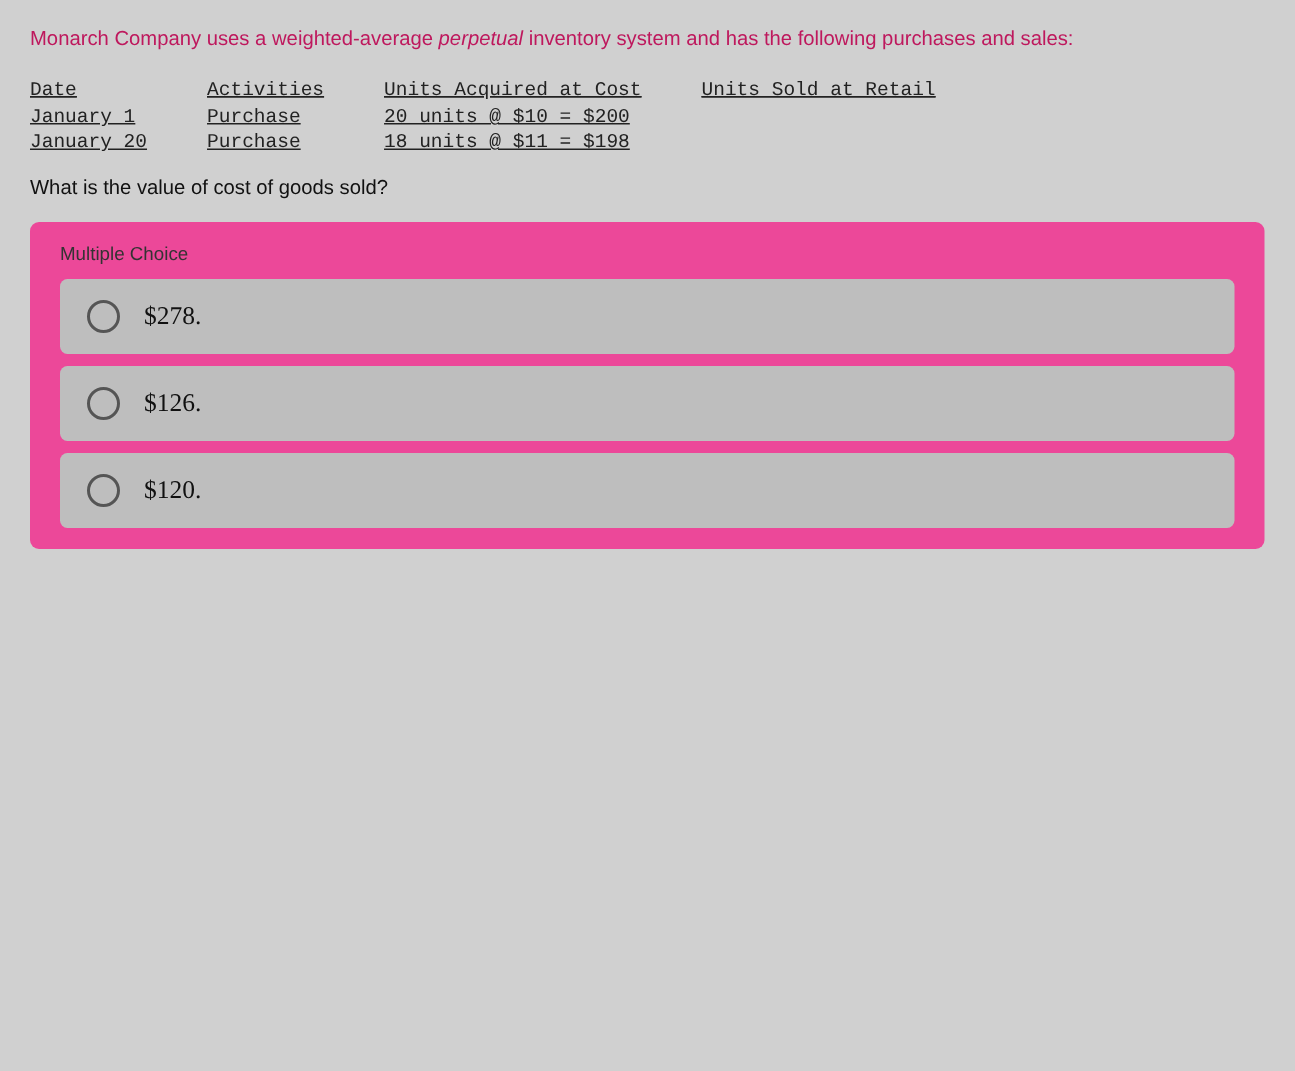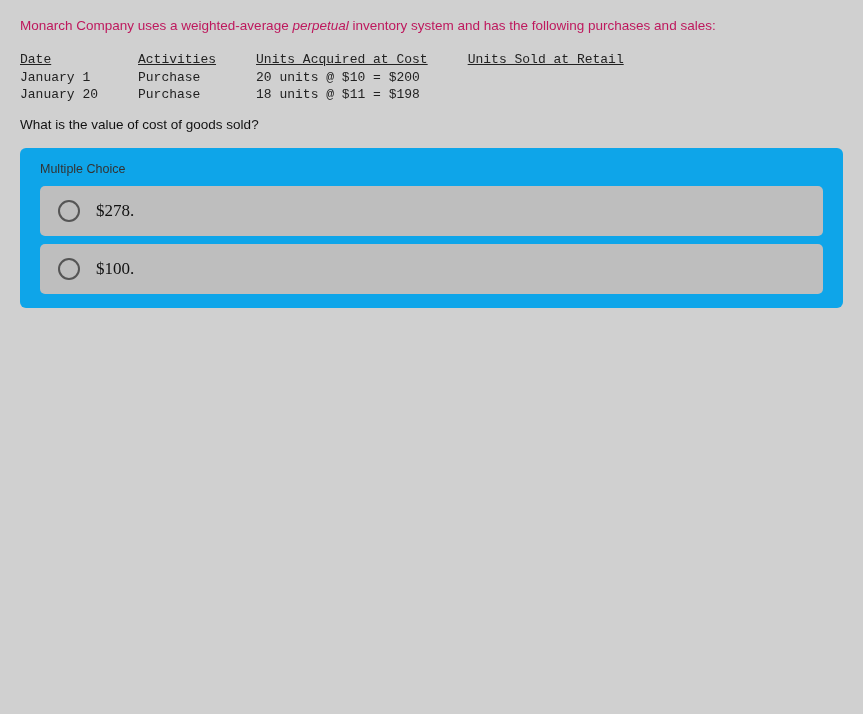--- a/index.html
+++ b/index.html
@@ -24,20 +24,21 @@
       margin-bottom: 14px;
       color: #be185d;
     }
 
     .question-text em {
       font-style: italic;
     }
 
     .table-container {
       margin: 12px 0 14px 0;
+      text-decoration: underline;
     }
 
     table {
       border-collapse: collapse;
       font-size: 13px;
       font-family: 'Courier New', monospace;
     }
 
     table th {
       text-align: left;
@@ -54,21 +55,21 @@
       font-size: 13px;
     }
 
     .sub-question {
       font-size: 13.5px;
       margin: 10px 0 16px 0;
       color: #111;
     }
 
     .answer-card {
-      background-color: #0ea5e9;
+      background-color: #ec4899;
       border-radius: 6px;
       padding: 14px 20px;
       margin-top: 4px;
     }
 
     .multiple-choice-label {
       font-size: 12.5px;
       color: #333;
       margin-bottom: 10px;
       font-weight: normal;
@@ -143,16 +144,20 @@
 
 <div class="answer-card">
   <p class="multiple-choice-label">Multiple Choice</p>
   <div id="options-container">
   <div class="option-row">
         <span class="radio-circle"></span>
         <span class="option-label">$278.</span>
       </div>
       <div class="option-row">
         <span class="radio-circle"></span>
-        <span class="option-label">$100.</span>
+        <span class="option-label">$126.</span>
+      </div>
+      <div class="option-row">
+        <span class="radio-circle"></span>
+        <span class="option-label">$120.</span>
       </div>
     </div>
 </div>
 
 </body></html>

